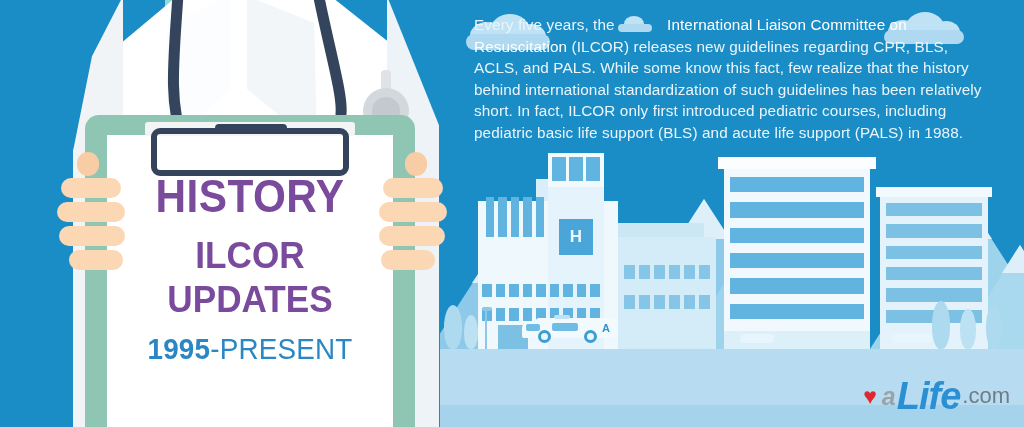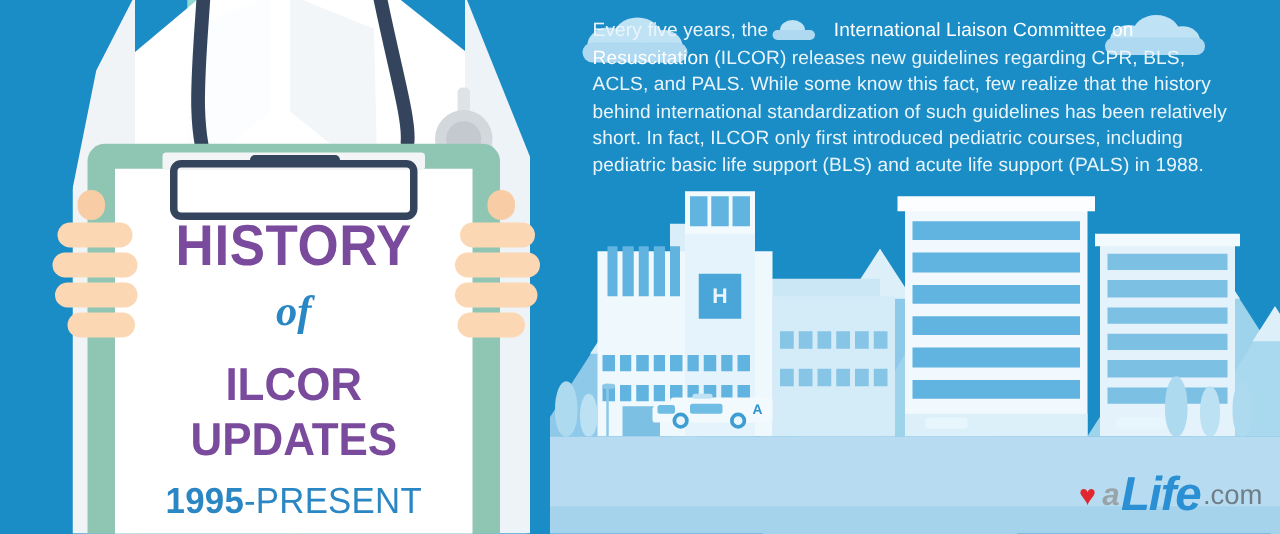--- a/index.html
+++ b/index.html
@@ -56,21 +56,21 @@
 
   
   .para {
     position:absolute; left:474px; top:14px; width:516px;
     color:#eaf5fb; font-size:15.3px; line-height:21.6px;
     font-family:"Liberation Sans", sans-serif; letter-spacing:.1px;
   }
   .para b { color:#ffffff; font-weight:normal;margin-left:48px; }
 
   
-  .doctor { position:absolute; left:0; top:0; width:470px; height:300px; }
+  .doctor { position:absolute; left:15px; top:0; width:470px; height:300px; }
 
   .neck { position:absolute; left:196px; top:-10px; width:56px; height:44px; background:#f8d3ae; border-radius:0 0 14px 14px;}
   .shirt {
     position:absolute; left:150px; top:-6px; width:150px; height:330px;
     background:#7ed0c9; border-radius:0 0 50% 50%/0 0 30% 30%;
   }
   .shirt-sh {
     position:absolute; left:150px; top:-6px; width:62px; height:300px;
     background:#92d9d2; border-radius:0 0 60% 0;
   }
@@ -383,21 +383,20 @@
     </div>
 
     <div class="clip-board"></div>
     <div class="clip-paper"></div>
     <div class="clip-clip-top"></div>
     <div class="clip-clip"></div>
     <div class="clip-clip-bar"></div>
 
     <div class="title-block">
       <div class="t-history">HISTORY</div>
-      <div class="t-of">of</div>
       <div class="t-ilcor">ILCOR UPDATES</div>
       <div class="t-years"><span class="y">1995</span><span class="p">-PRESENT</span></div>
     </div>
 
     <div class="hand left">
       <div class="thumb" style="left:16px;top:-12px;"></div>
       <div class="finger" style="left:0px;top:14px;width:60px;"></div>
       <div class="finger" style="left:-4px;top:38px;width:68px;"></div>
       <div class="finger" style="left:-2px;top:62px;width:66px;"></div>
       <div class="finger" style="left:8px;top:86px;width:54px;"></div>

